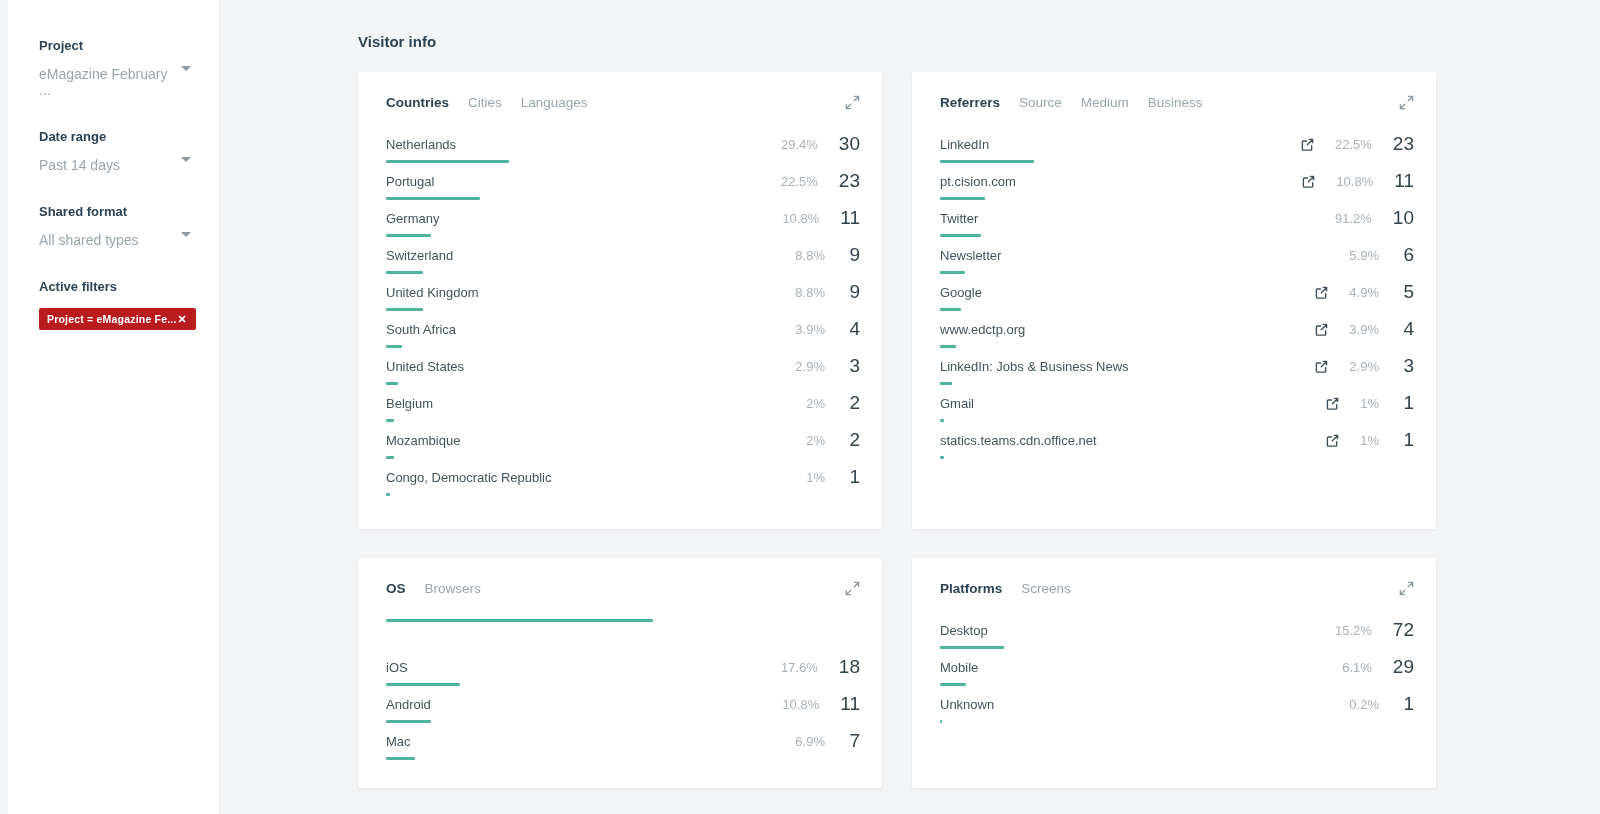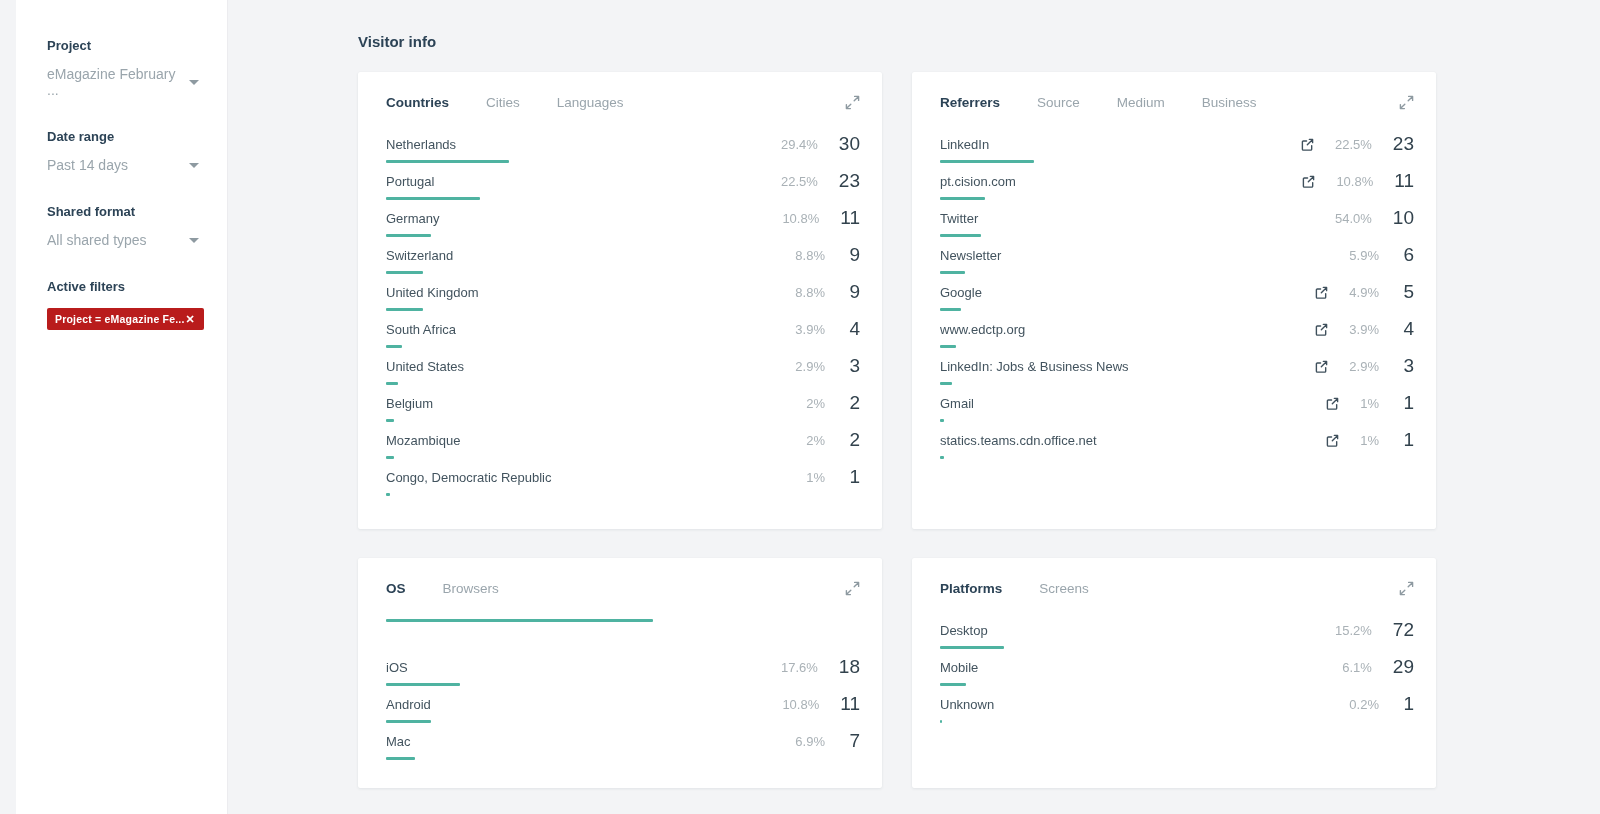--- a/index.html
+++ b/index.html
@@ -5,30 +5,30 @@
   * { margin: 0; padding: 0; box-sizing: border-box; }
   html, body { width: 1600px; height: 814px; overflow: hidden; }
   body {
     font-family: "Liberation Sans", sans-serif;
     background: #f3f4f6;
     color: #42535e;
   }
 
   
   .sidebar {
-    position: fixed; left: 16px; top: 0; width: 212px; height: 814px;
+    position: fixed; left: 8px; top: 0; width: 212px; height: 814px;
     background: #ffffff; border-right: 1px solid #ececef;
     padding: 38px 29px 0 31px;
   }
   .side-section { margin-bottom: 31px; }
   .side-label {
     font-size: 13px; font-weight: bold; color: #2c4356; margin-bottom: 13px;
   }
   .side-select {
-    display: flex; justify-content: space-between; align-items: center;
+    display: flex; justify-content: space-between; align-items: flex-start;
     color: #9aa5ac; font-size: 14px; cursor: pointer; width: 152px;
   }
   .caret-down {
     width: 0; height: 0; border-left: 5px solid transparent;
     border-right: 5px solid transparent; border-top: 5px solid #8e9aa1;
     flex: 0 0 auto; margin-left: 8px;
   }
   .filter-chip {
     margin-top: 14px; width: 157px;
     display: flex; justify-content: space-between; align-items: center;
@@ -47,21 +47,21 @@
   }
   .card {
     background: #ffffff; border-radius: 2px;
     box-shadow: 0 1px 3px rgba(30,45,60,.08), 0 0 1px rgba(30,45,60,.05);
     padding: 23px 22px 0 28px; overflow: hidden;
   }
   .card.tall { height: 457px; }
   .card.short { height: 230px; }
 
   .card-header { display: flex; align-items: center; margin-bottom: 23px; }
-  .card-tabs { display: flex; gap: 37px; align-items: baseline; }
+  .card-tabs { display: flex; gap: 19px; align-items: baseline; }
   .tab { font-size: 13.5px; color: #9aa5ac; cursor: pointer; }
   .tab.active { font-weight: bold; color: #2c4356; }
   .expand-btn { margin-left: auto; cursor: pointer; display: flex; }
 
   .row { height: 37px; }
   .row-top { display: flex; align-items: center; }
   .row-label { font-size: 13px; color: #42535e; }
   .row-right { margin-left: auto; display: flex; align-items: center; gap: 21px; }
   .row-pct { font-size: 13px; color: #a9b1b6; }
   .row-count { font-size: 19px; color: #32424d; font-weight: 500; min-width: 14px; text-align: right; }
@@ -319,21 +319,21 @@
     <div class="bar-track">
       <div class="bar-fill" style="width: 10.8%;"></div>
     </div>
   </div>
 
   <div class="row">
     <div class="row-top">
       <span class="row-label">Twitter</span>
       <span class="row-right">
 
-        <span class="row-pct">54.0%</span>
+        <span class="row-pct">91.2%</span>
         <span class="row-count">10</span>
       </span>
     </div>
     <div class="bar-track">
       <div class="bar-fill" style="width: 9.8%;"></div>
     </div>
   </div>
 
   <div class="row">
     <div class="row-top">

